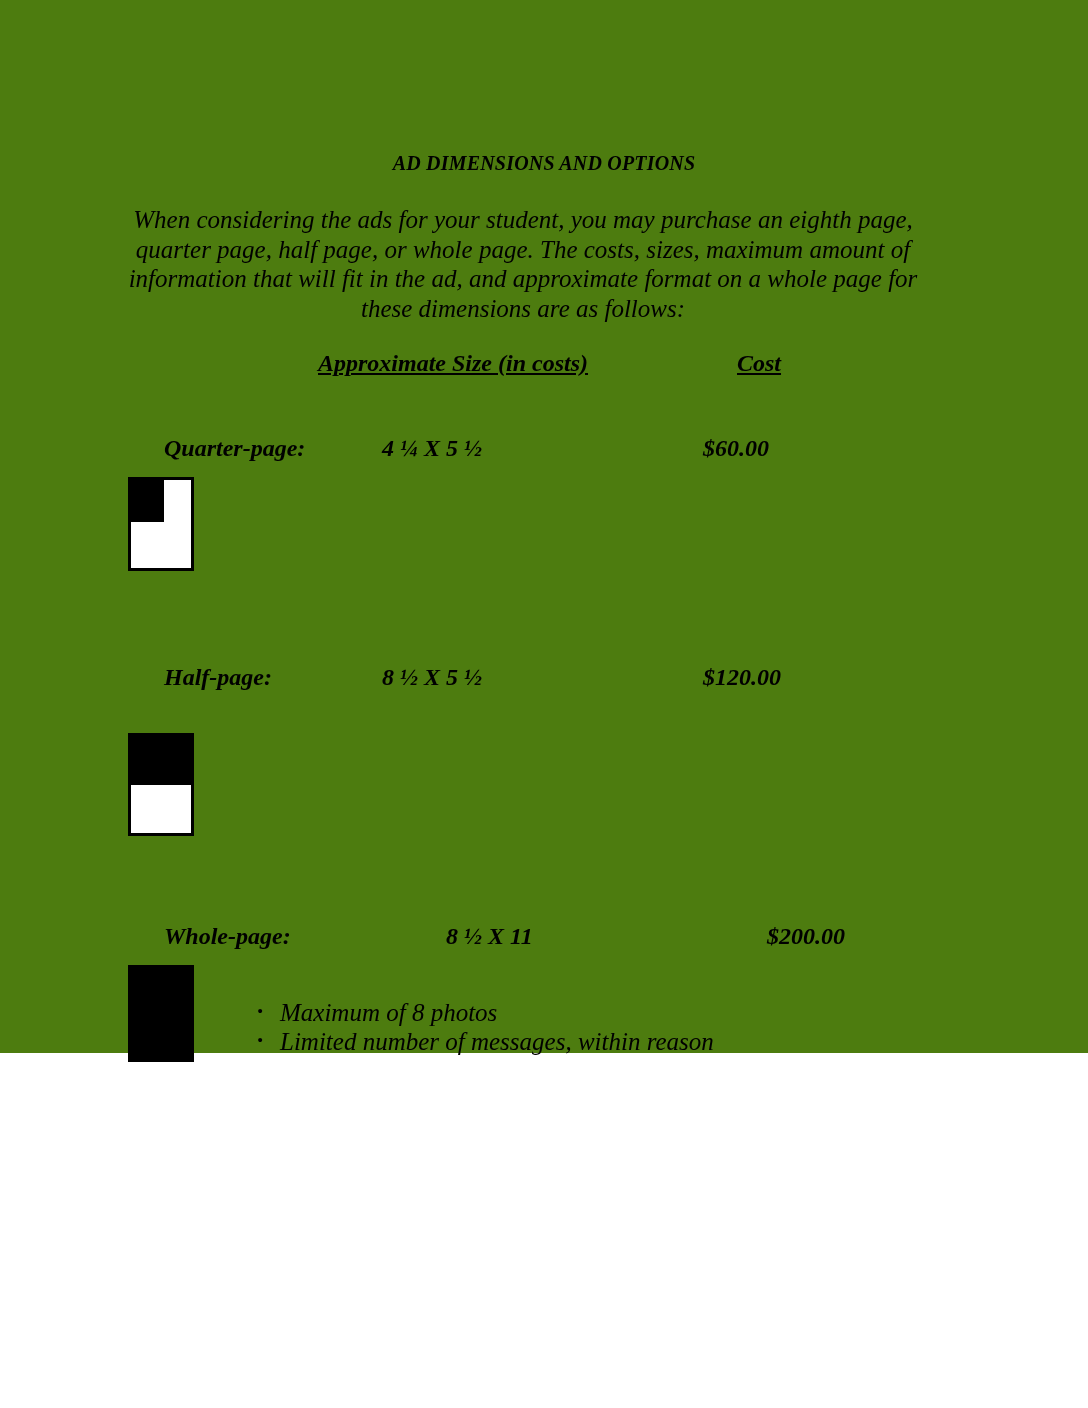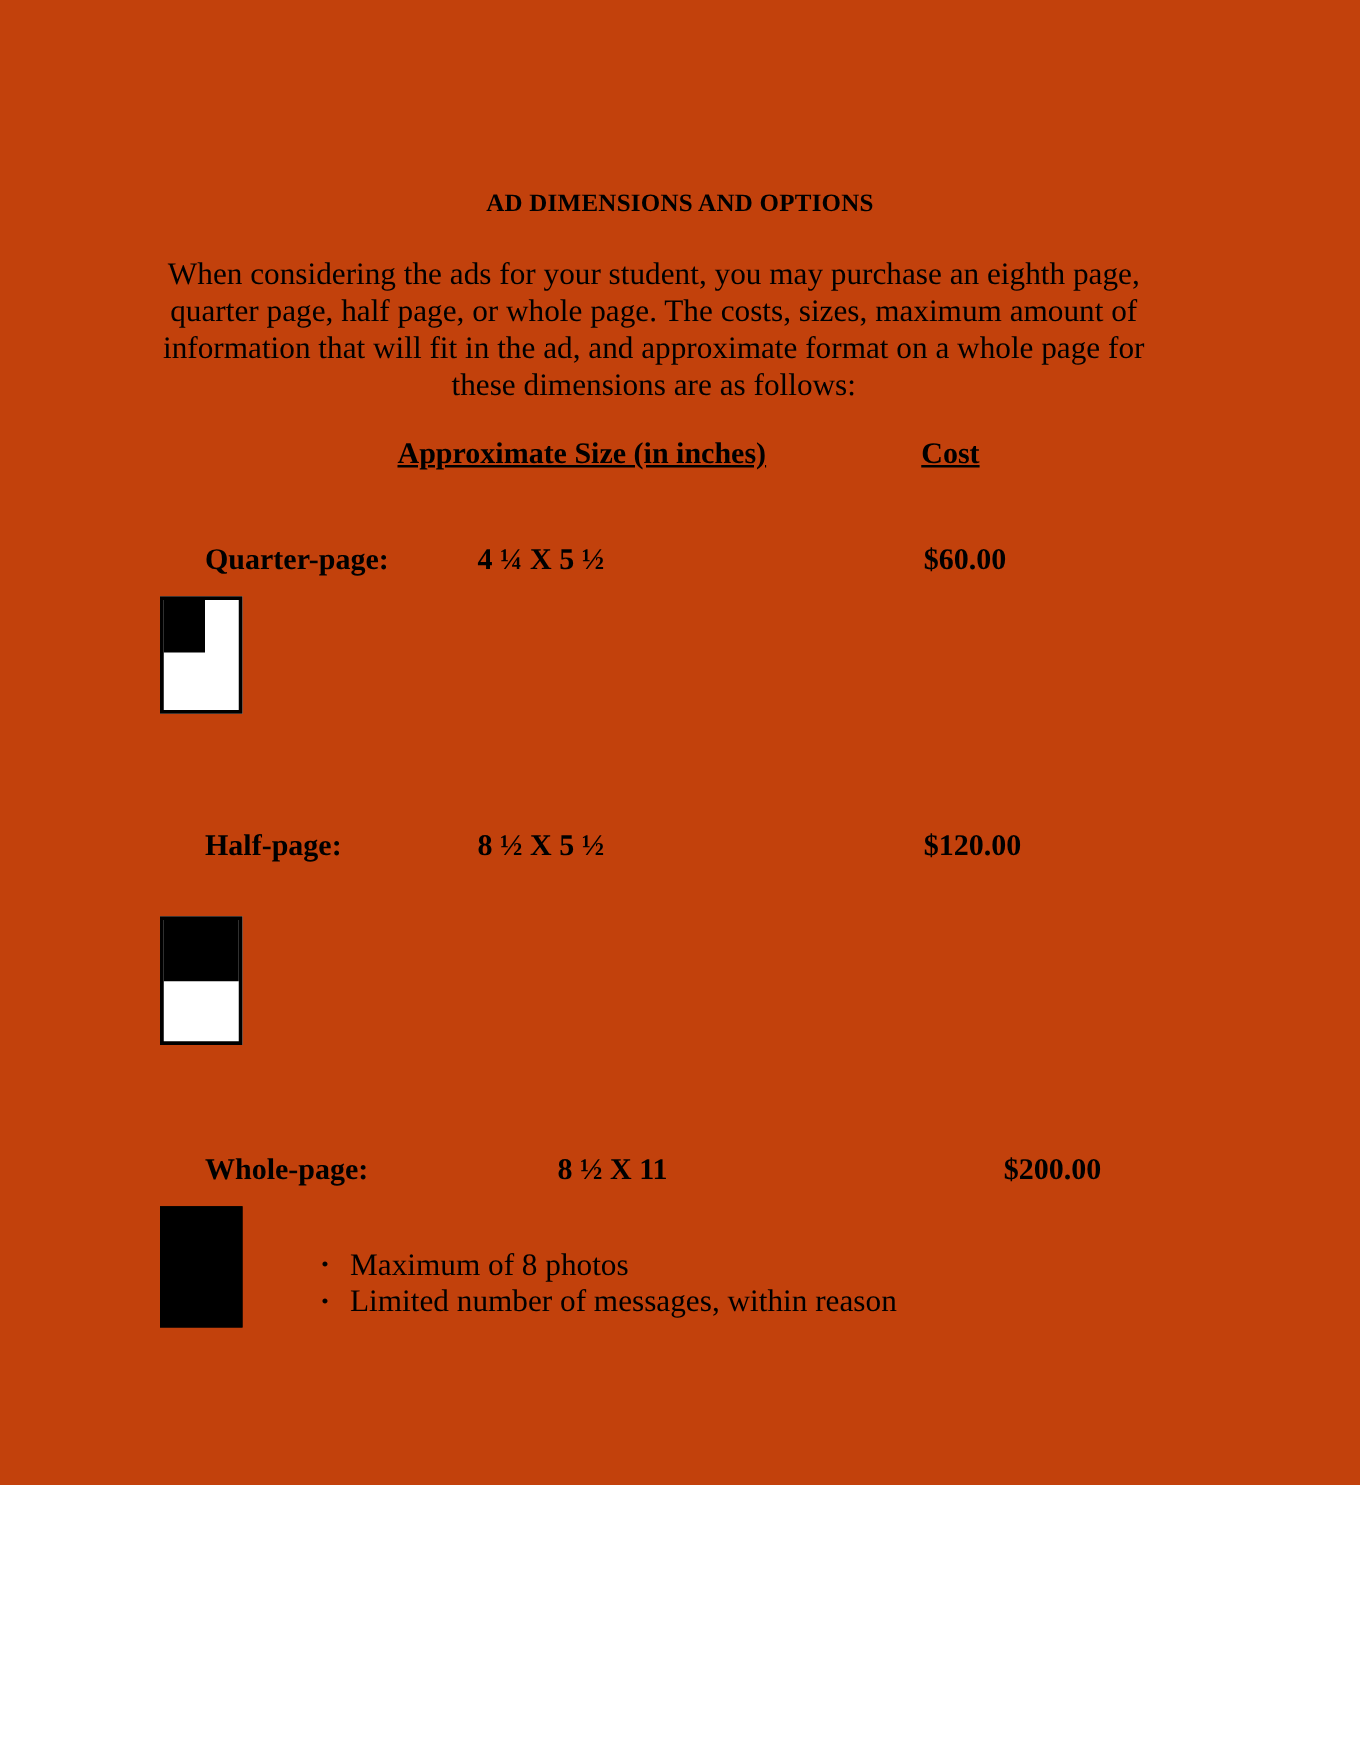--- a/index.html
+++ b/index.html
@@ -14,22 +14,23 @@
     position: relative;
     font-family: "Liberation Serif", "DejaVu Serif", serif;
     color: #000000;
     overflow: hidden;
   }
 
   .page {
     position: absolute;
     left: 0; top: 0;
     width: 1088px;
-    height: 1188px;
-    background: #c2410c;
+    height: 1053px;
+    background: #4d7c0f;
+    font-style: italic;
   }
 
   
   .doc-title {
     position: absolute;
     left: 0;
     top: 152px;
     width: 1088px;
     text-align: center;
     font-size: 20px;
@@ -97,21 +98,20 @@
     font-size: 24px;
     font-weight: bold;
     white-space: nowrap;
   }
   .option .cost {
     position: absolute;
     top: 0;
     font-size: 24px;
     font-weight: bold;
     white-space: nowrap;
-    margin-left: 36px;
   }
 
   
   .diagram {
     position: absolute;
     left: 128px;
     box-sizing: border-box;
     background: #ffffff;
     border: 3px solid #000000;
   }
@@ -151,21 +151,21 @@
 </head>
 <body>
 
 <div class="page">
 
   <div class="doc-title">AD DIMENSIONS AND OPTIONS</div>
 
   <div class="intro">When considering the ads for your student, you may purchase an eighth page, quarter page, half page, or whole page.  The costs, sizes, maximum amount of information that will fit in the ad, and approximate format on a whole page for these dimensions are as follows:</div>
 
   <div class="col-headers">
-    <span class="size-head">Approximate Size (in inches)</span>
+    <span class="size-head">Approximate Size (in costs)</span>
     <span class="cost-head">Cost</span>
   </div>
 
   <div class="option" style="top:435px;">
     <span class="label">Quarter-page:</span>
     <span class="size" style="left:382px;">4 ¼ X 5 ½</span>
     <span class="cost" style="left:703px;">$60.00</span>
   </div>
 
   <div class="diagram" style="top:477px; width:66px; height:94px;">

